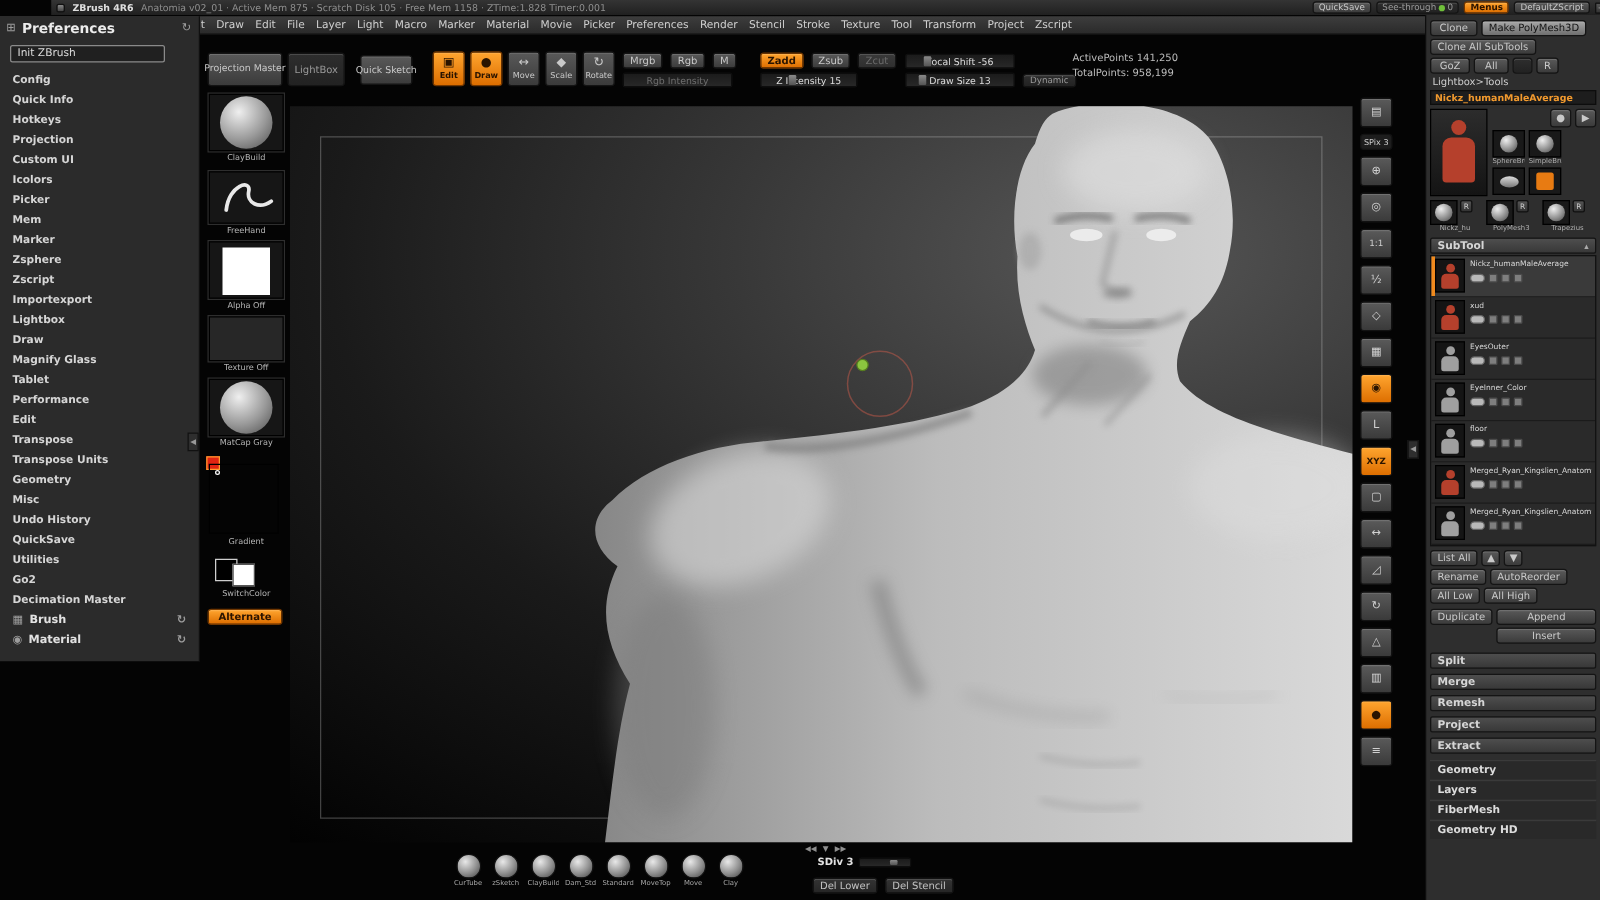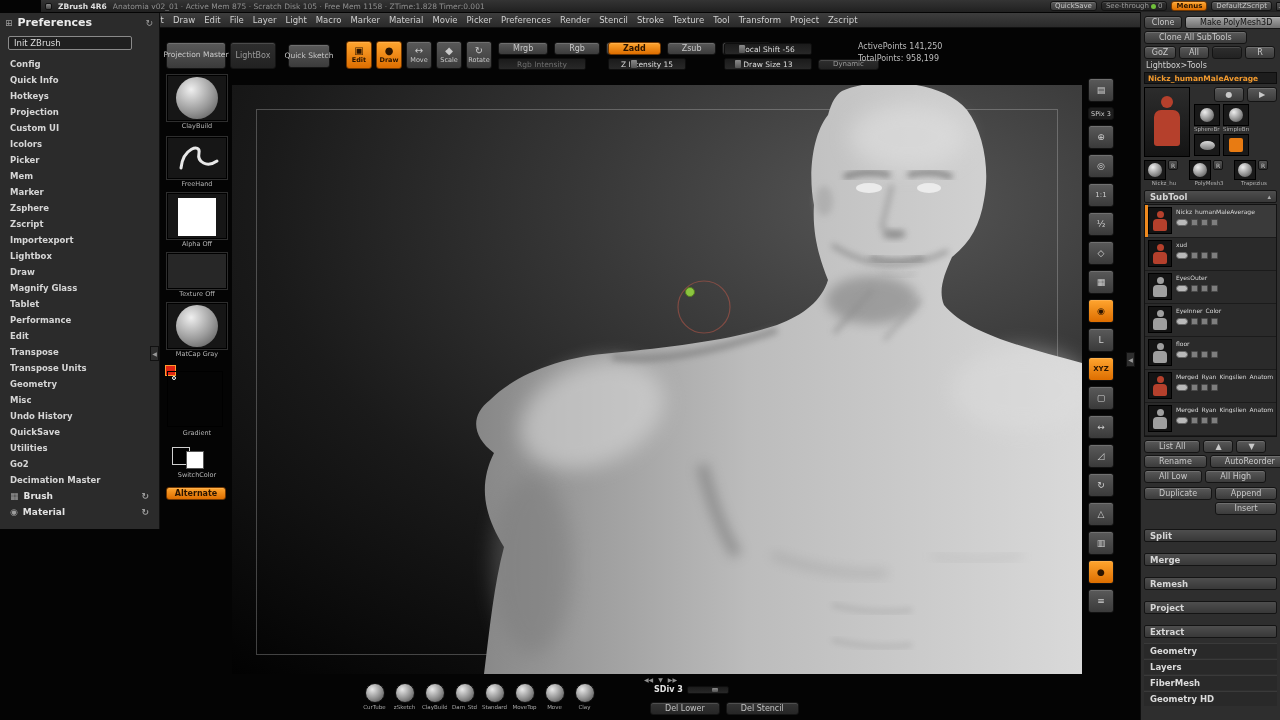--- a/index.html
+++ b/index.html
@@ -4,21 +4,21 @@
 <style>
 *{margin:0;padding:0;box-sizing:border-box;}
 html,body{width:1280px;height:720px;background:#000;overflow:hidden;
   font-family:"DejaVu Sans","Liberation Sans",sans-serif;color:#ccc;}
 #app{position:relative;width:1280px;height:720px;background:#040404;overflow:hidden;}
 
 
 .btn{display:inline-flex;align-items:center;justify-content:center;
   background:linear-gradient(#595959,#3b3b3b);border:1px solid #141414;border-radius:3px;
   box-shadow:inset 0 1px 0 rgba(255,255,255,.14);color:#c9c9c9;font-size:8px;line-height:1;
-  padding:2px 14px;white-space:nowrap;cursor:default;}
+  padding:2px 5px;white-space:nowrap;cursor:default;}
 .btn.active{background:linear-gradient(#ffa52f,#dd6e00);color:#2a1400;font-weight:bold;border-color:#713700;}
 .btn.dark{background:linear-gradient(#2e2e2e,#222);color:#9a9a9a;}
 .btn.disabled{background:linear-gradient(#3a3a3a,#2f2f2f);color:#6b6b6b;}
 .btn.bright{background:linear-gradient(#a8a8a8,#6f6f6f);color:#111;}
 .slider{position:relative;background:linear-gradient(#1b1b1b,#282828);border:1px solid #0e0e0e;border-radius:2px;
   color:#ddd;font-size:7.5px;display:flex;align-items:center;justify-content:center;overflow:hidden;}
 .slider .handle{position:absolute;top:1px;bottom:1px;width:6px;background:linear-gradient(#8a8a8a,#555);border-radius:1px;}
 .slider.off{color:#6e6e6e;}
 .glyph{font-size:9px;color:#9d9d9d;}
 
@@ -123,21 +123,21 @@
 .mini-thumb .ball{width:14px;height:14px;border-radius:50%;background:radial-gradient(circle at 35% 30%,#eee,#8a8a8a 60%,#444);}
 .mini-thumb .orange-s{width:14px;height:14px;background:#e87b12;border-radius:2px;}
 .mini-thumb .disc{width:15px;height:9px;border-radius:50%;background:linear-gradient(#ddd,#777);}
 .mini-label{font-size:5.5px;color:#b0b0b0;text-align:center;overflow:hidden;white-space:nowrap;}
 #mini-tools{display:flex;gap:5px;margin-top:3px;}
 .mini-t{width:40px;}
 .mini-t .top{display:flex;gap:2px;align-items:flex-start;}
 .mini-t .mini-thumb{width:22px;height:20px;}
 .rbadge{width:10px;height:10px;font-size:6px;display:flex;align-items:center;justify-content:center;
   background:linear-gradient(#555,#333);border:1px solid #111;color:#ccc;border-radius:2px;}
-.sect-bar{margin-top:11px;height:13px;display:flex;align-items:center;background:linear-gradient(#4e4e4e,#383838);
+.sect-bar{margin-top:4px;height:13px;display:flex;align-items:center;background:linear-gradient(#4e4e4e,#383838);
   border:1px solid #141414;border-radius:2px;font-size:8.5px;font-weight:bold;color:#d6d6d6;padding:0 5px;}
 .sect-bar .right{margin-left:auto;font-size:7px;color:#aaa;}
 #subtool-list{margin-top:1px;background:#232323;border:1px solid #121212;height:233px;overflow:hidden;}
 .st-row{position:relative;height:33px;display:flex;gap:4px;padding:2px 3px;background:#2a2a2a;border-bottom:1px solid #1b1b1b;}
 .st-row.selected{background:#3a3a3a;box-shadow:inset 3px 0 0 #f08a1e;}
 .st-thumb{position:relative;width:24px;height:27px;background:#141414;border:1px solid #000;flex:0 0 auto;}
 .st-fig{position:absolute;inset:0;color:#9f9f9f;}
 .st-fig::before{content:"";position:absolute;left:50%;top:3px;width:7px;height:7px;margin-left:-3.5px;border-radius:50%;background:currentColor;}
 .st-fig::after{content:"";position:absolute;left:50%;top:11px;width:14px;height:12px;margin-left:-7px;border-radius:4px 4px 2px 2px;background:currentColor;}
 .st-row.red-thumb .st-fig{color:#b5402c;}

